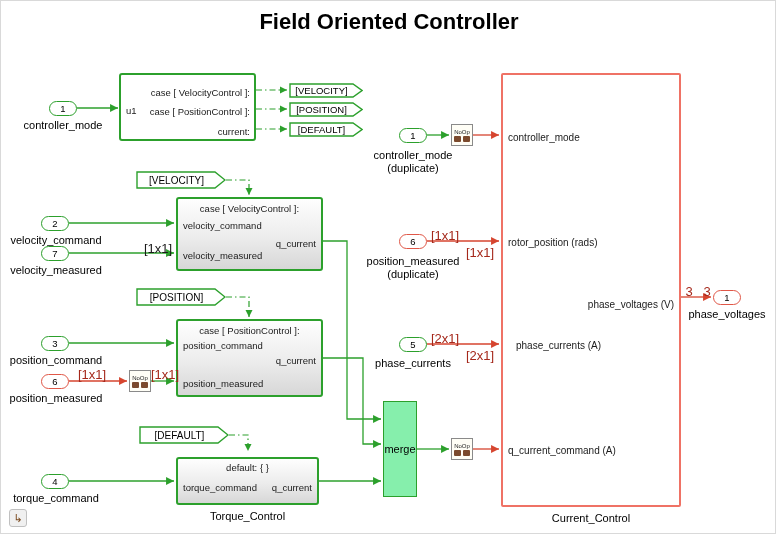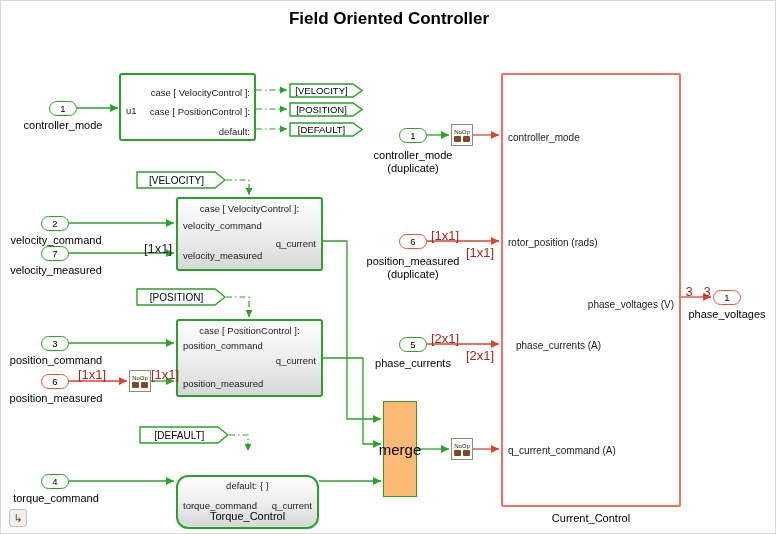--- a/index.html
+++ b/index.html
@@ -1,20 +1,20 @@
 <!DOCTYPE html>
 <html><head>
 <meta charset="utf-8">
 <style>
   * { margin:0; padding:0; box-sizing:border-box; }
   body { font-family:"Liberation Sans", sans-serif; background:#ffffff; }
   #canvas { position:relative; width:776px; height:534px; background:#ffffff; border:1px solid #d9d9d9; overflow:hidden; }
 
   .title { position:absolute; left:0; top:8px; width:776px; text-align:center;
-           font-size:17px; font-weight:bold; color:#000; }
+           font-size:22px; font-weight:bold; color:#000; }
   .ann-box { position:absolute; left:118px; top:38px; width:564px; height:21px;
              background:#fff; border:1px solid #2b2b2b; box-shadow:3px 3px 0 rgba(70,70,70,.55);
              display:flex; align-items:center; justify-content:center; font-size:11px; color:#111; }
 
   .blk { position:absolute; border:2px solid #2ca02c; border-radius:3px;
          background:linear-gradient(180deg,#fefefe 0%,#ececec 55%,#d7d7d7 100%); }
   .blk.flat { background:#ffffff; }
   .blk.cc { border-color:#ef7265; background:#ffffff; border-radius:2px; }
   .blk-label { position:absolute; font-size:11px; text-align:center; color:#000; }
 
@@ -30,22 +30,22 @@
   .plabel { position:absolute; font-size:11px; text-align:center; color:#000; line-height:1.2; }
 
   .tag { position:absolute; }
   .tag svg { position:absolute; left:0; top:0; }
   .tag polygon { fill:#ffffff; stroke:#2ca02c; stroke-width:1.4; }
   .tag-text { position:absolute; left:0; right:9px; top:0; bottom:0; display:flex;
               align-items:center; justify-content:center; color:#000; }
   .tag-sm .tag-text { font-size:9.5px; }
   .tag-md .tag-text { font-size:10px; }
 
-  .merge { position:absolute; border:1.6px solid #2ca02c; background:#fdba74;
-           display:flex; align-items:center; justify-content:center; font-size:15px; color:#000; }
+  .merge { position:absolute; border:1.6px solid #2ca02c; background:#86efac;
+           display:flex; align-items:center; justify-content:center; font-size:11px; color:#000; }
 
   .noop { position:absolute; width:22px; height:22px; border:1px solid #8a8a8a; background:#fffef6;
           display:flex; flex-direction:column; align-items:center; justify-content:center; gap:1px; }
   .noop-t { font-size:6px; line-height:1; color:#222; }
   .noop-row { display:flex; gap:2px; }
   .noop-sq { width:7px; height:6px; background:#7c4a2d; border-radius:1px; display:inline-block; }
 
   .dim { position:absolute; font-size:13px; color:#a5281b; text-align:center; white-space:nowrap; }
   .dim.black { color:#1a1a1a; }
 
@@ -97,21 +97,21 @@
       <path d="M228 434 L247 434 L247 450" marker-end="url(#ag)"></path>
     </g>
   </svg>
 
   <div class="title">Field Oriented Controller</div>
 
   <div class="blk flat" style="left:118px;top:72px;width:137px;height:68px;">
     <span class="inner" style="left:5px;top:30px;">u1</span>
     <span class="inner" style="right:4px;top:12px;">case [ VelocityControl ]:</span>
     <span class="inner" style="right:4px;top:31px;">case [ PositionControl ]:</span>
-    <span class="inner" style="right:4px;top:51px;">default:</span>
+    <span class="inner" style="right:4px;top:51px;">current:</span>
   </div>
 
   <div class="tag tag-sm" style="left:288px;top:82px;width:74px;height:15px;">
     <svg width="74" height="15">
         <polygon points="1,1 64,1 73,7.5 64,14 1,14"></polygon>
       </svg>
     <span class="tag-text">[VELOCITY]</span>
   </div>
   <div class="tag tag-sm" style="left:288px;top:101px;width:74px;height:15px;">
     <svg width="74" height="15">
@@ -152,21 +152,21 @@
     <span class="inner" style="left:5px;top:51px;">velocity_measured</span>
   </div>
 
   <div class="blk" style="left:175px;top:318px;width:147px;height:78px;">
     <span class="inner center" style="top:4px;">case [ PositionControl ]:</span>
     <span class="inner" style="left:5px;top:19px;">position_command</span>
     <span class="inner" style="right:5px;top:34px;">q_current</span>
     <span class="inner" style="left:5px;top:57px;">position_measured</span>
   </div>
 
-  <div class="blk" style="left:175px;top:474px;width:143px;height:54px;border-radius:12px;">
+  <div class="blk" style="left:175px;top:456px;width:143px;height:48px;">
     <span class="inner center" style="top:3px;">default: { }</span>
     <span class="inner" style="left:5px;top:23px;">torque_command</span>
     <span class="inner" style="right:5px;top:23px;">q_current</span>
   </div>
   <div class="blk-label" style="left:175px;top:509px;width:143px;">Torque_Control</div>
 
   <div class="merge" style="left:382px;top:400px;width:34px;height:96px;">
     <span>merge</span>
   </div>
 

